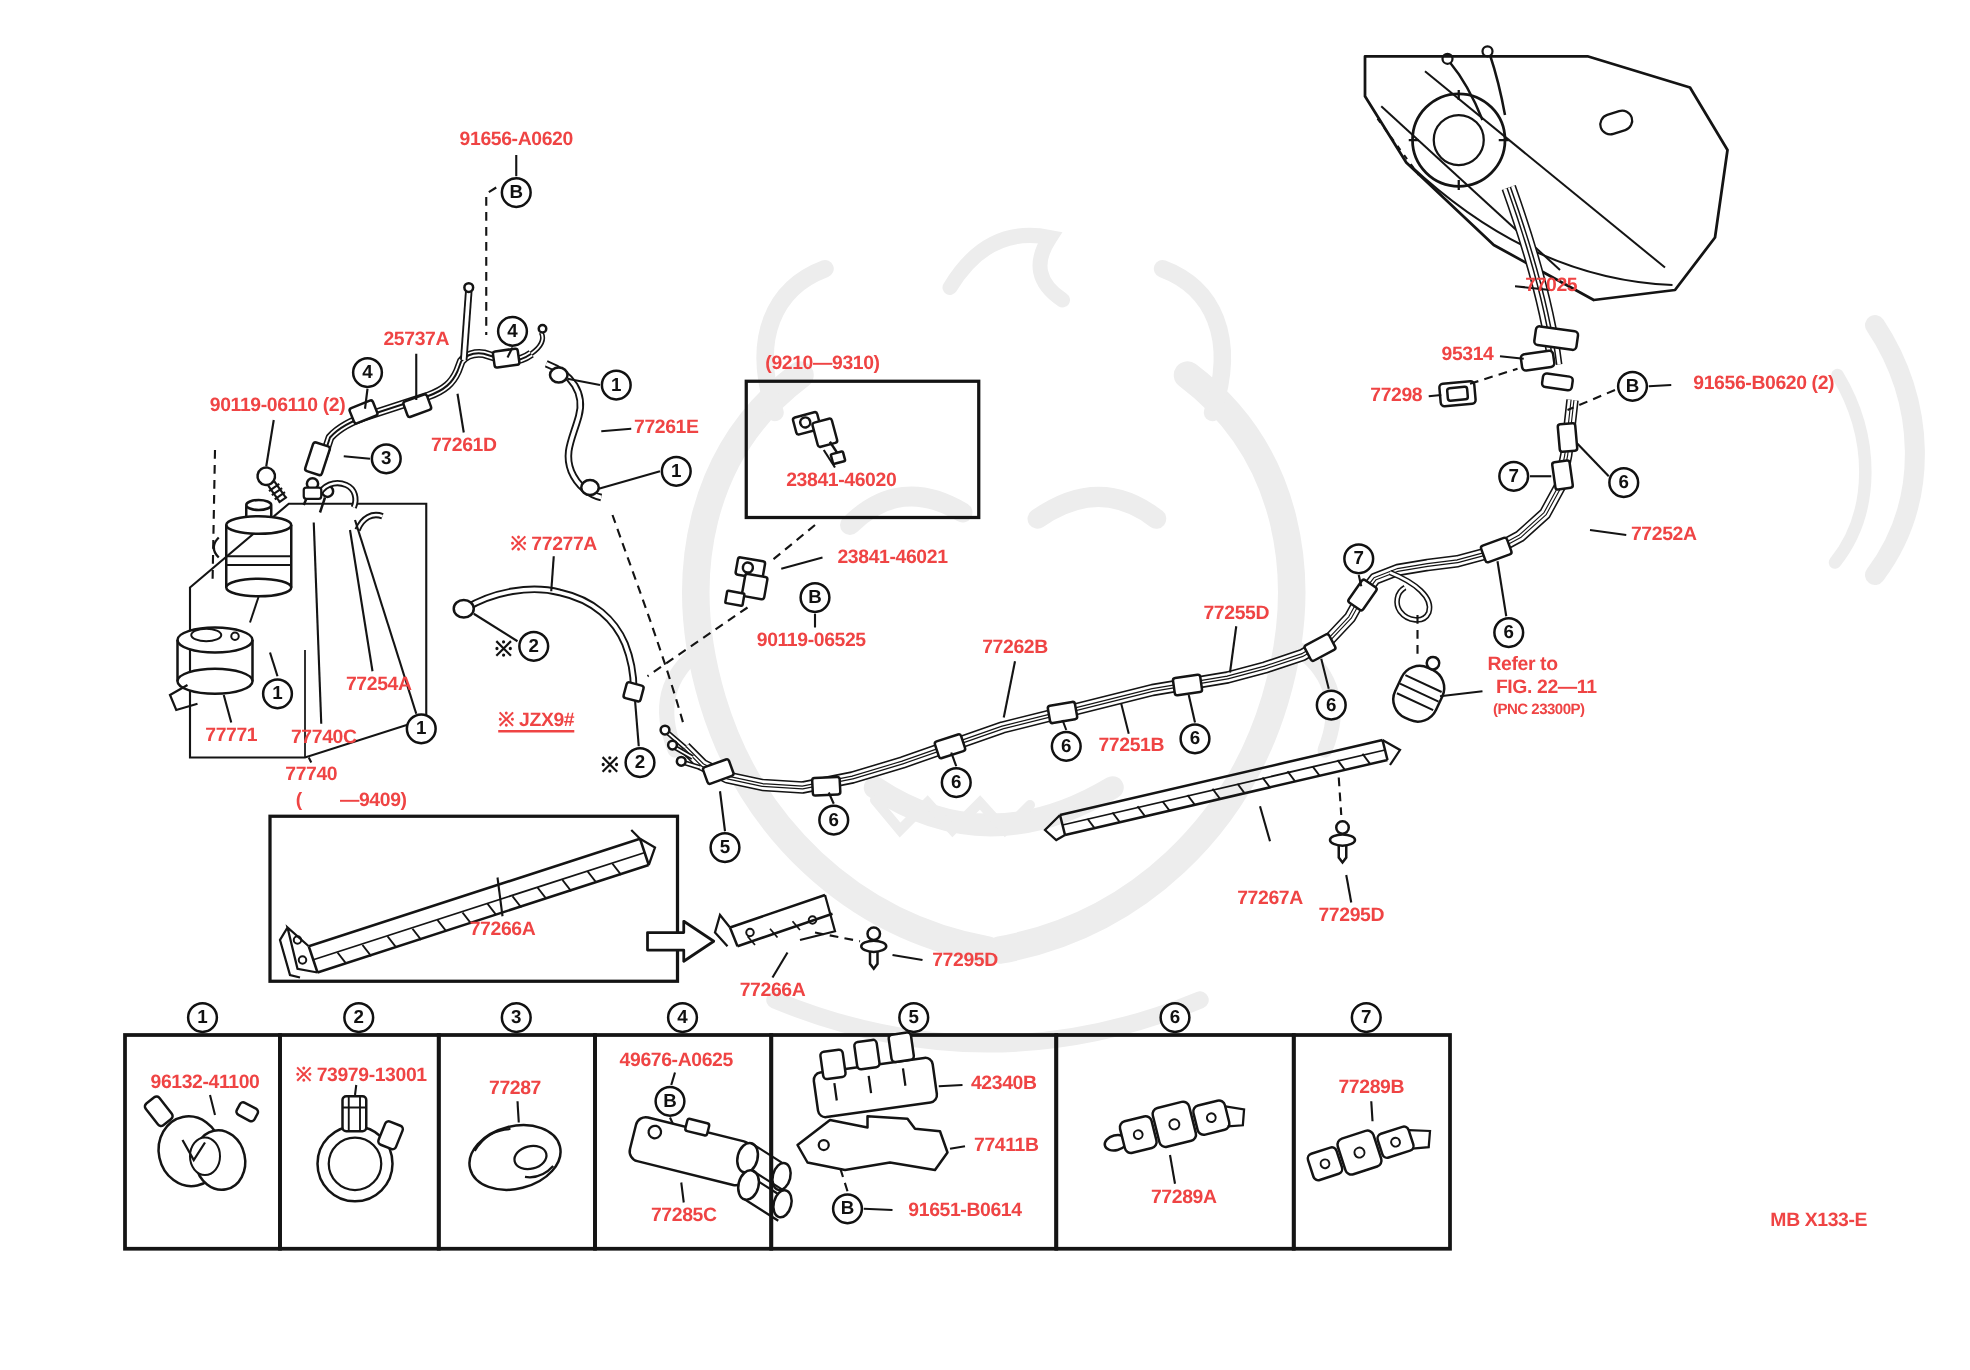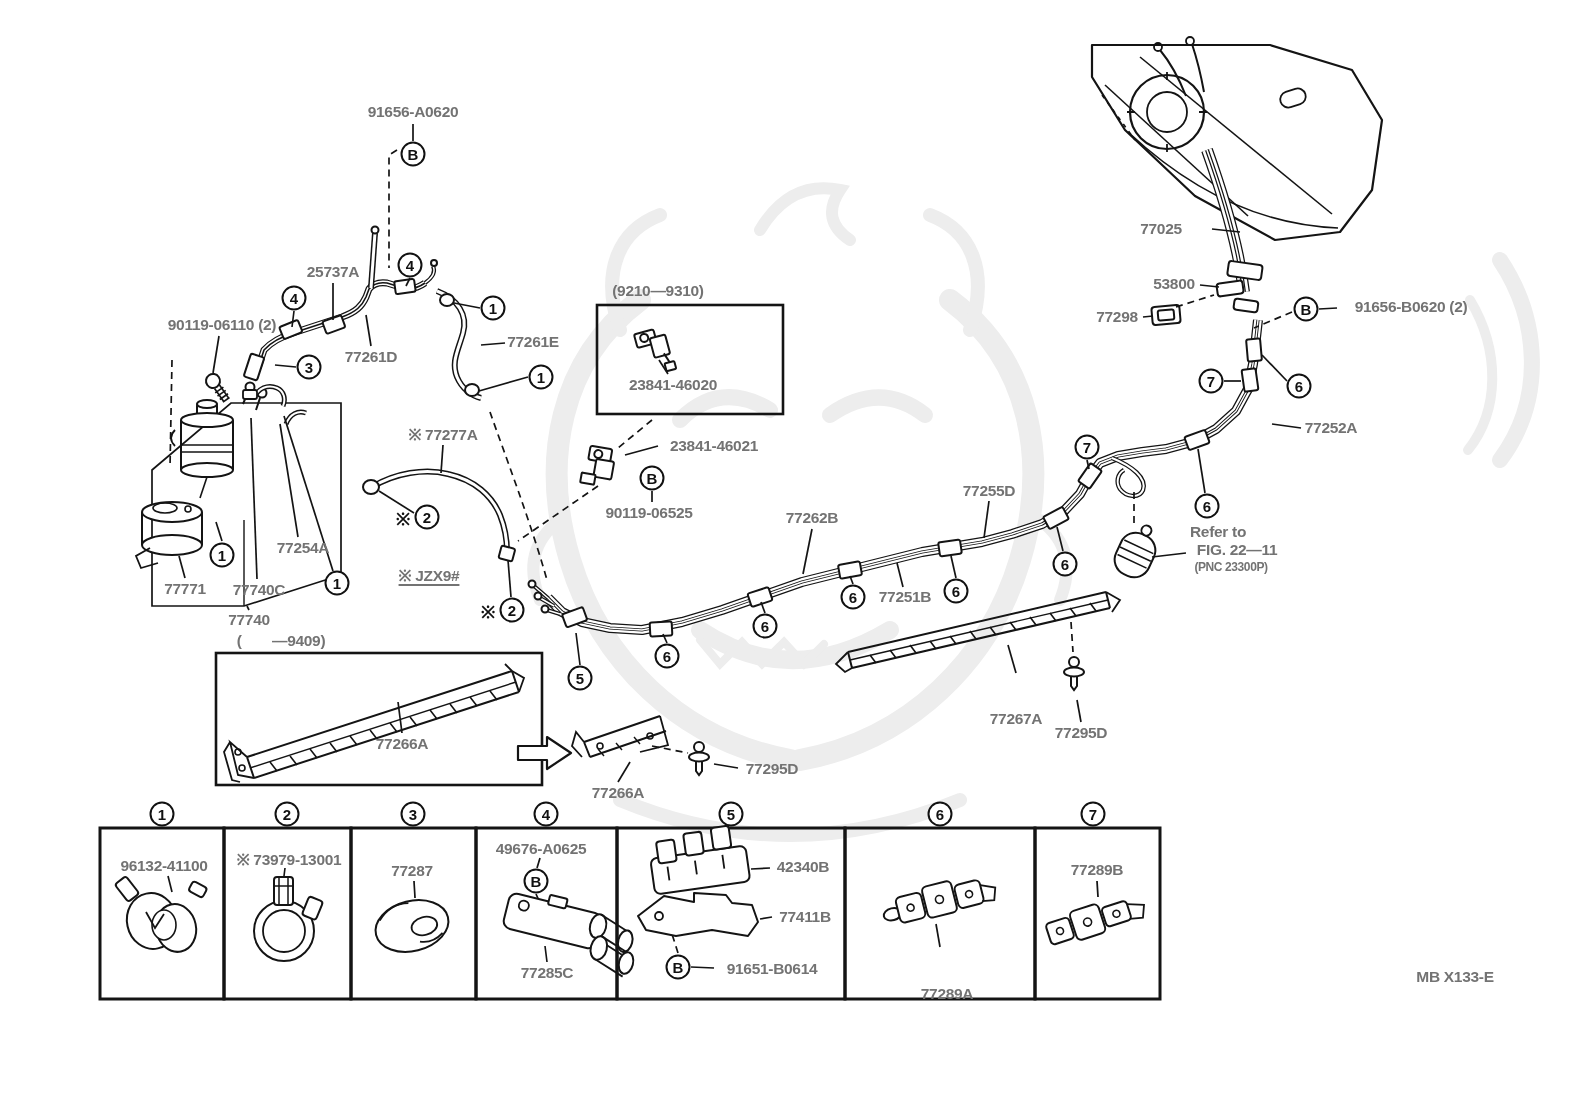--- a/index.html
+++ b/index.html
@@ -1,20 +1,20 @@
 <!DOCTYPE html>
 <html><head>
 <meta charset="utf-8">
 <style>
   html,body{margin:0;padding:0;background:#fff}
   .stage{position:relative;width:1576px;height:1096px;background:#fff;overflow:hidden;
          font-family:"Liberation Sans",sans-serif}
   .stage svg{position:absolute;left:0;top:0}
   .lbl{position:absolute;transform:translate(-50%,-50%);font:700 15.5px "Liberation Sans",sans-serif;
-       color:#737373;white-space:nowrap;letter-spacing:-.3px}
+       color:#ef4444;white-space:nowrap;letter-spacing:-.3px}
   .sm{font-size:12px;letter-spacing:-.4px}
   .ul{text-decoration:underline;text-decoration-thickness:2px;text-underline-offset:3px}
   .co{position:absolute;transform:translate(-50%,-50%);width:25px;height:25px;border:2.4px solid #111;
       border-radius:50%;background:#fff;display:flex;align-items:center;justify-content:center;
       font:700 15px "Liberation Sans",sans-serif;color:#111;box-sizing:border-box}
   .star{position:absolute;transform:translate(-50%,-50%);font:700 17px "Liberation Sans",sans-serif;color:#111}
 </style>
 </head>
 <body>
 
@@ -397,22 +397,22 @@
 <div class="lbl" style="left:371px;top:357px">77261D</div>
 <div class="lbl" style="left:533px;top:342px">77261E</div>
 <div class="lbl" style="left:658px;top:291px">(9210—9310)</div>
 <div class="lbl" style="left:673px;top:385px">23841-46020</div>
 <div class="lbl" style="left:714px;top:446px">23841-46021</div>
 <div class="lbl" style="left:649px;top:513px">90119-06525</div>
 <div class="lbl" style="left:812px;top:518px">77262B</div>
 <div class="lbl" style="left:989px;top:491px">77255D</div>
 <div class="lbl" style="left:905px;top:597px">77251B</div>
 <div class="lbl" style="left:1331px;top:428px">77252A</div>
-<div class="lbl" style="left:1161px;top:229px">77025</div>
-<div class="lbl" style="left:1174px;top:284px">53800</div>
+<div class="lbl" style="left:1241px;top:229px">77025</div>
+<div class="lbl" style="left:1174px;top:284px">95314</div>
 <div class="lbl" style="left:1117px;top:317px">77298</div>
 <div class="lbl" style="left:1411px;top:307px">91656-B0620 (2)</div>
 <div class="lbl" style="left:1218px;top:532px">Refer to</div>
 <div class="lbl" style="left:1237px;top:550px">FIG. 22—11</div>
 <div class="lbl sm" style="left:1231px;top:567px">(PNC 23300P)</div>
 <div class="lbl" style="left:443px;top:434px">※ 77277A</div>
 <div class="lbl ul" style="left:429px;top:575px">※ JZX9#</div>
 <div class="lbl" style="left:303px;top:548px">77254A</div>
 <div class="lbl" style="left:185px;top:589px">77771</div>
 <div class="lbl" style="left:259px;top:590px">77740C</div>
@@ -424,21 +424,21 @@
 <div class="lbl" style="left:1016px;top:719px">77267A</div>
 <div class="lbl" style="left:1081px;top:733px">77295D</div>
 <div class="lbl" style="left:164px;top:866px">96132-41100</div>
 <div class="lbl" style="left:289px;top:859px">※ 73979-13001</div>
 <div class="lbl" style="left:412px;top:871px">77287</div>
 <div class="lbl" style="left:541px;top:849px">49676-A0625</div>
 <div class="lbl" style="left:547px;top:973px">77285C</div>
 <div class="lbl" style="left:803px;top:867px">42340B</div>
 <div class="lbl" style="left:805px;top:917px">77411B</div>
 <div class="lbl" style="left:772px;top:969px">91651-B0614</div>
-<div class="lbl" style="left:947px;top:994px">77289A</div>
+<div class="lbl" style="left:947px;top:958px">77289A</div>
 <div class="lbl" style="left:1097px;top:870px">77289B</div>
 <div class="lbl" style="left:1455px;top:977px">MB X133-E</div>
 
 <div class="co" style="left:413px;top:154px">
       <span>B</span>
     </div>
 <div class="co" style="left:294px;top:298px">
       <span>4</span>
     </div>
 <div class="co" style="left:410px;top:265px">

